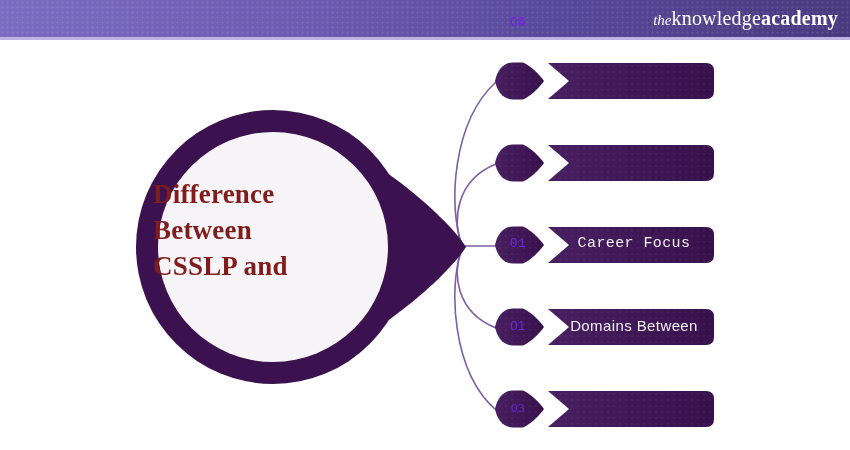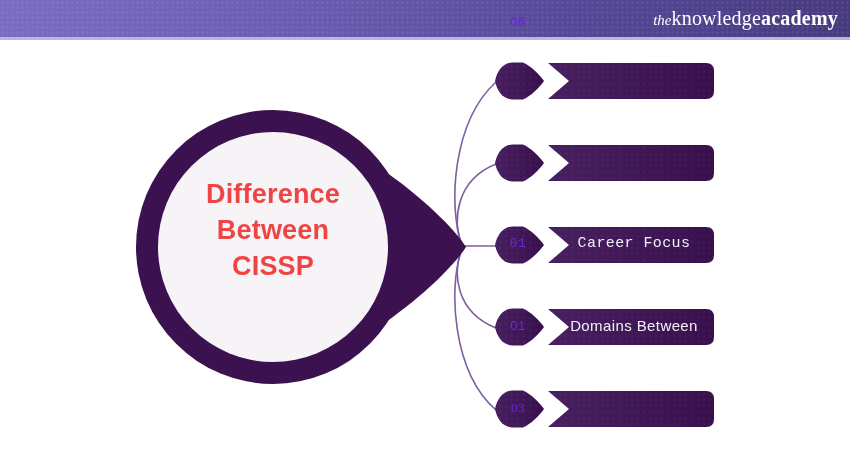--- a/index.html
+++ b/index.html
@@ -22,22 +22,22 @@
     color:#ffffff;font-family:"Liberation Serif",serif;white-space:nowrap;
   }
   .logo-the{font-style:italic;font-size:15px;}
   .logo-knowledge{font-size:20px;letter-spacing:0.2px;}
   .logo-academy{font-size:20px;font-weight:bold;letter-spacing:0.2px;}
   
   .graphic{position:absolute;top:0;left:0;width:850px;height:450px;}
   
   .title{
     position:absolute;left:153px;top:176px;width:240px;
-    text-align:center;color:#ef4444;font-weight:bold;
-    font-size:27px;line-height:36px;letter-spacing:0.2px;
+    color:#7f1d1d;font-weight:bold;
+    font-size:27px;line-height:36px;letter-spacing:0.2px;font-family:Liberation Serif, serif;
   }
   
   .row{position:absolute;left:492px;width:230px;height:46px;}
   .row:nth-of-type(1){top:58px;}
   .row:nth-of-type(2){top:140px;}
   .row:nth-of-type(3){top:222px;font-family:Liberation Mono, monospace;}
   .row:nth-of-type(4){top:304px;}
   .row:nth-of-type(5){top:386px;font-family:Liberation Serif, serif;}
   .row .num{
     position:absolute;left:4px;top:14px;width:44px;height:18px;
@@ -95,21 +95,21 @@
       <use href="#row-shape" transform="translate(492,140)"></use>
       <use href="#row-shape" transform="translate(492,222)"></use>
       <use href="#row-shape" transform="translate(492,304)"></use>
       <use href="#row-shape" transform="translate(492,386)"></use>
     </g>
   </svg>
 
   <div class="title">
     <div>Difference</div>
     <div>Between</div>
-    <div>CISSP</div>
+    <div>CSSLP and</div>
   </div>
 
   <div class="row">
     <span class="num">01</span>
     <span class="label">Career Focus</span>
   </div>
   <div class="row">
     <span class="num">01</span>
     <span class="label">Domains Between</span>
   </div>

